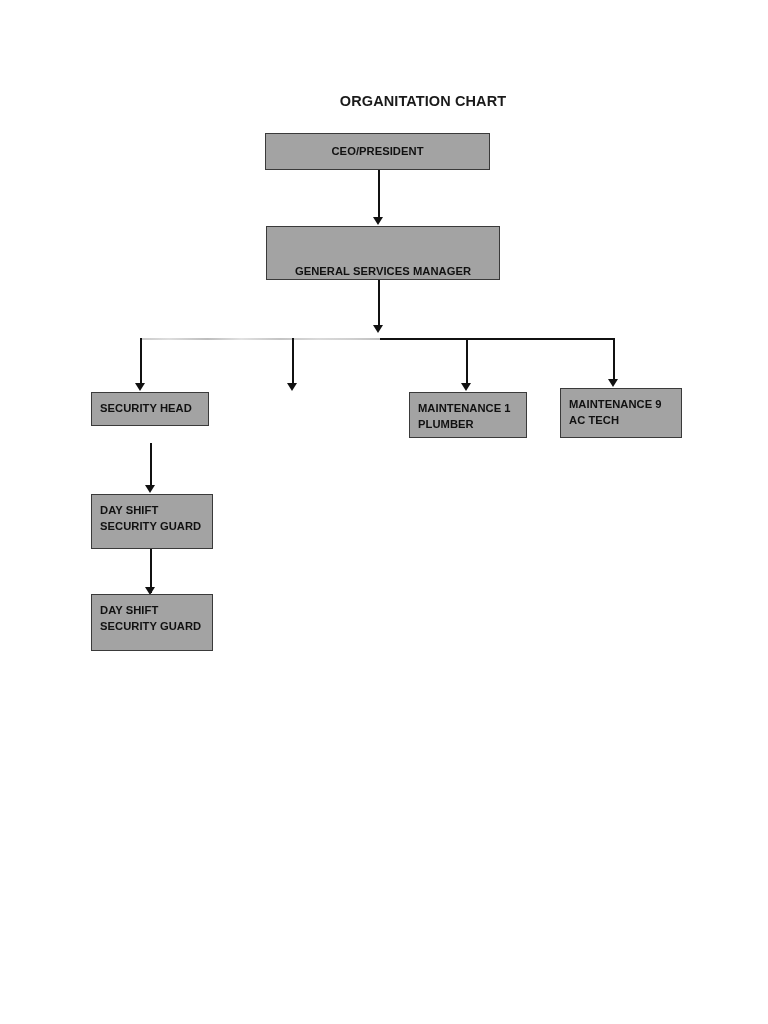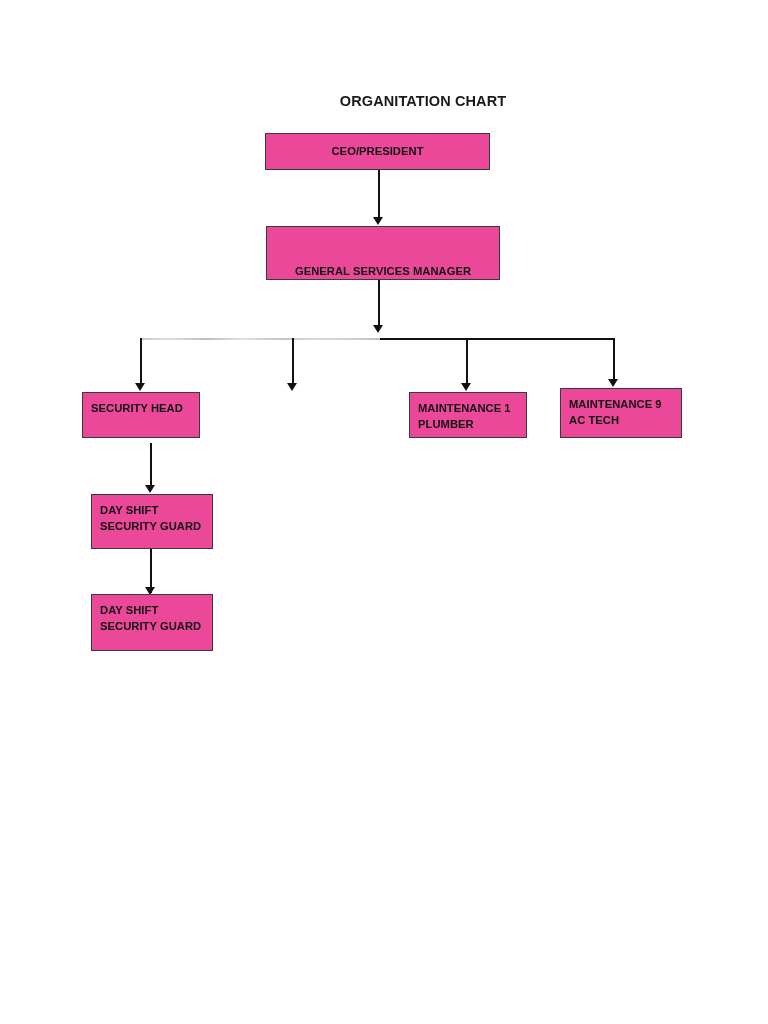--- a/index.html
+++ b/index.html
@@ -34,21 +34,21 @@
     letter-spacing: 0.1px;
     color: #1a1a1a;
     margin-left: 39px;
   }
 
   
   .node {
     position: absolute;
     box-sizing: border-box;
     border: 1.4px solid #3a3a3a;
-    background: #ec4899;
+    background: #a3a3a3;
     font-size: 11.2px;
     font-weight: bold;
     color: #111111;
     line-height: 1.45;
     letter-spacing: 0.05px;
   }
   .node .node-label {
     display: block;
     white-space: pre-line;
   }
@@ -132,21 +132,21 @@
 
   <div class="vline" style="left:292px; top:338px; height:47px;"></div>
   <div class="arrow-down" style="left:287px; top:383px;"></div>
 
   <div class="vline" style="left:466px; top:338px; height:47px;"></div>
   <div class="arrow-down" style="left:461px; top:383px;"></div>
 
   <div class="vline" style="left:613px; top:338px; height:43px;"></div>
   <div class="arrow-down" style="left:608px; top:379px;"></div>
 
-  <div class="node top-left-text" style="left:82px; top:392px; width:118px; height:46px;">
+  <div class="node top-left-text" style="left:91px; top:392px; width:118px; height:34px;">
     <span class="node-label">SECURITY HEAD</span>
   </div>
 
 
   <div class="node top-left-text" style="left:409px; top:392px; width:118px; height:46px;">
     <span class="node-label">MAINTENANCE 1
 PLUMBER</span>
   </div>
 
   <div class="node top-left-text" style="left:560px; top:388px; width:122px; height:50px;">

